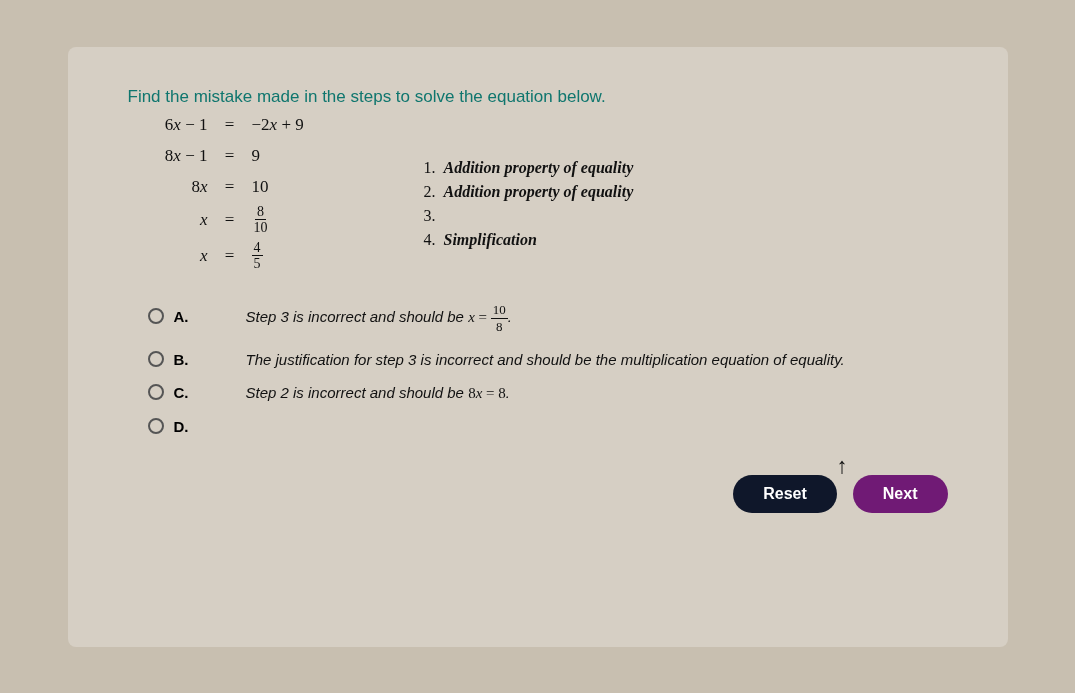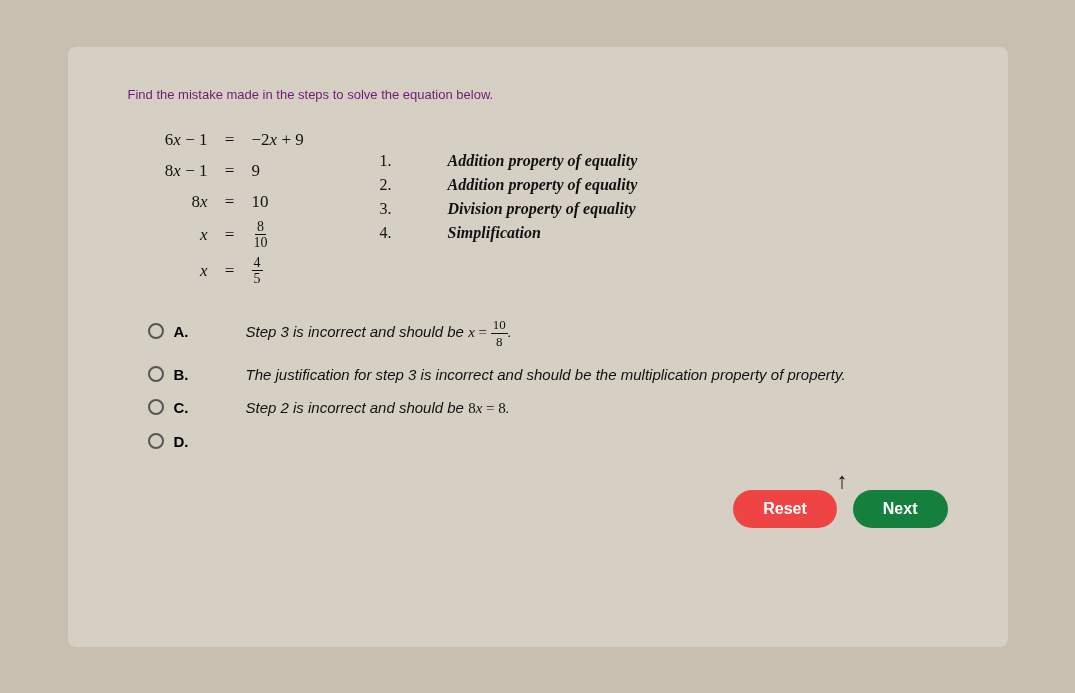--- a/index.html
+++ b/index.html
@@ -17,31 +17,32 @@
     .card {
       background-color: #d6cfc4;
       border-radius: 8px;
       padding: 40px 60px 40px 60px;
       width: 940px;
       min-height: 600px;
       position: relative;
     }
 
     .instructions {
-      font-size: 13px;
-      color: #701a75;
-      margin-bottom: 24px;
+      font-size: 17px;
+      color: #0f766e;
+      margin-bottom: 4px;
       font-family: Arial, sans-serif;
     }
 
     .equation-section {
       display: flex;
       flex-direction: row;
-      gap: 48px;
+      gap: 92px;
       margin-bottom: 30px;
+      align-items: center;
     }
 
     .steps-math {
       display: flex;
       flex-direction: column;
       gap: 4px;
       font-size: 17px;
       color: #111;
     }
 
@@ -99,21 +100,20 @@
       gap: 8px;
     }
 
     .just-num {
       font-weight: normal;
     }
 
     .just-text {
       font-style: italic;
       font-weight: bold;
-      margin-left: 48px;
     }
 
     .answer-choices {
       display: flex;
       flex-direction: column;
       gap: 14px;
       margin-left: 20px;
       margin-bottom: 40px;
     }
 
@@ -159,33 +159,33 @@
 
     .buttons-row {
       display: flex;
       justify-content: flex-end;
       gap: 16px;
       margin-top: 10px;
       position: relative;
     }
 
     .btn-reset {
-      background-color: #ef4444;
+      background-color: #0f172a;
       color: white;
       border: none;
       border-radius: 24px;
       padding: 10px 30px;
       font-size: 16px;
       cursor: pointer;
       font-family: Arial, sans-serif;
       font-weight: bold;
     }
 
     .btn-next {
-      background-color: #15803d;
+      background-color: #701a75;
       color: white;
       border: none;
       border-radius: 24px;
       padding: 10px 30px;
       font-size: 16px;
       cursor: pointer;
       font-family: Arial, sans-serif;
       font-weight: bold;
     }
 
@@ -252,21 +252,20 @@
       <div class="justification-row">
         <span class="just-num">1.</span>
         <span class="just-text">Addition property of equality</span>
       </div>
       <div class="justification-row">
         <span class="just-num">2.</span>
         <span class="just-text">Addition property of equality</span>
       </div>
       <div class="justification-row">
         <span class="just-num">3.</span>
-        <span class="just-text">Division property of equality</span>
       </div>
       <div class="justification-row">
         <span class="just-num">4.</span>
         <span class="just-text">Simplification</span>
       </div>
     </div>
   </div>
 
   <div class="answer-choices">
 
@@ -278,21 +277,21 @@
               <span style="border-bottom:1px solid #111;padding:0 2px;">10</span>
               <span style="padding:0 2px;">8</span>
             </span></span>.
       </span>
     </div>
 
     <div class="choice-row">
       <span class="radio-circle"></span>
       <span class="choice-label">B.</span>
       <span class="choice-text">
-        The justification for step 3 is incorrect and should be the <i>multiplication property of property</i>.
+        The justification for step 3 is incorrect and should be the <i>multiplication equation of equality</i>.
       </span>
     </div>
 
     <div class="choice-row">
       <span class="radio-circle"></span>
       <span class="choice-label">C.</span>
       <span class="choice-text">
         Step 2 is incorrect and should be <span class="math-inline">8<i>x</i> = 8</span>.
       </span>
     </div>

